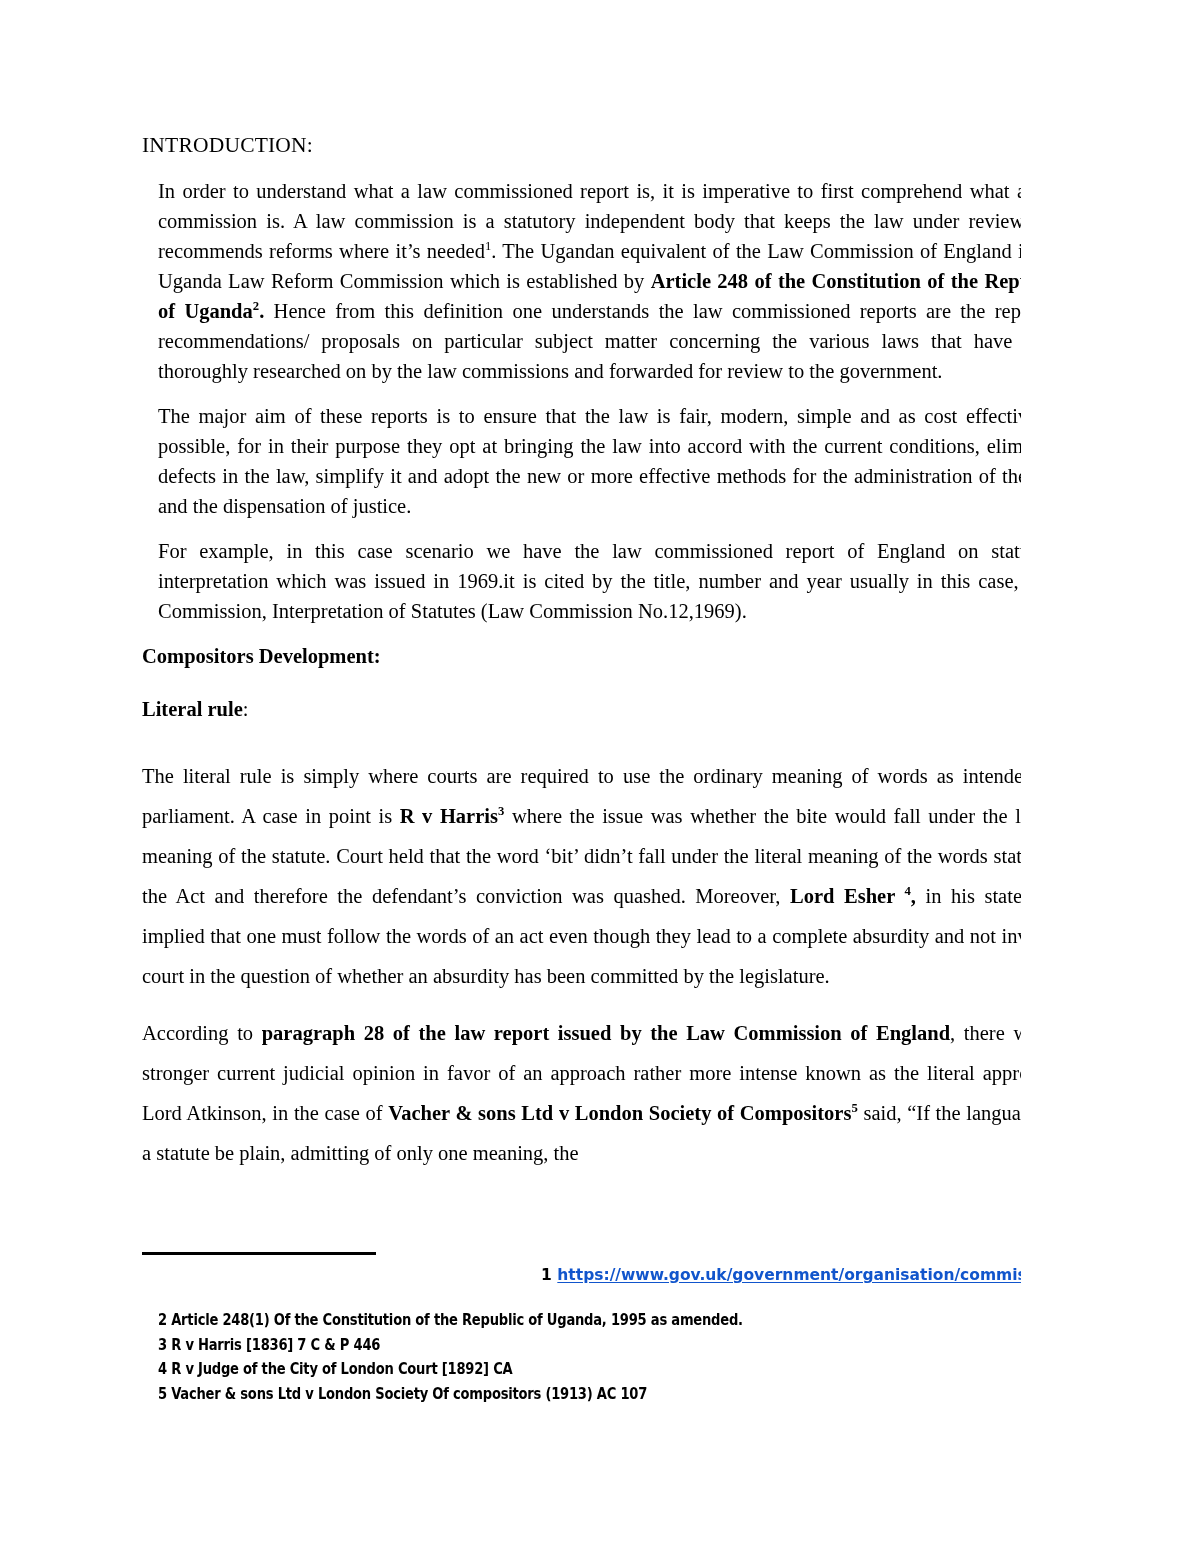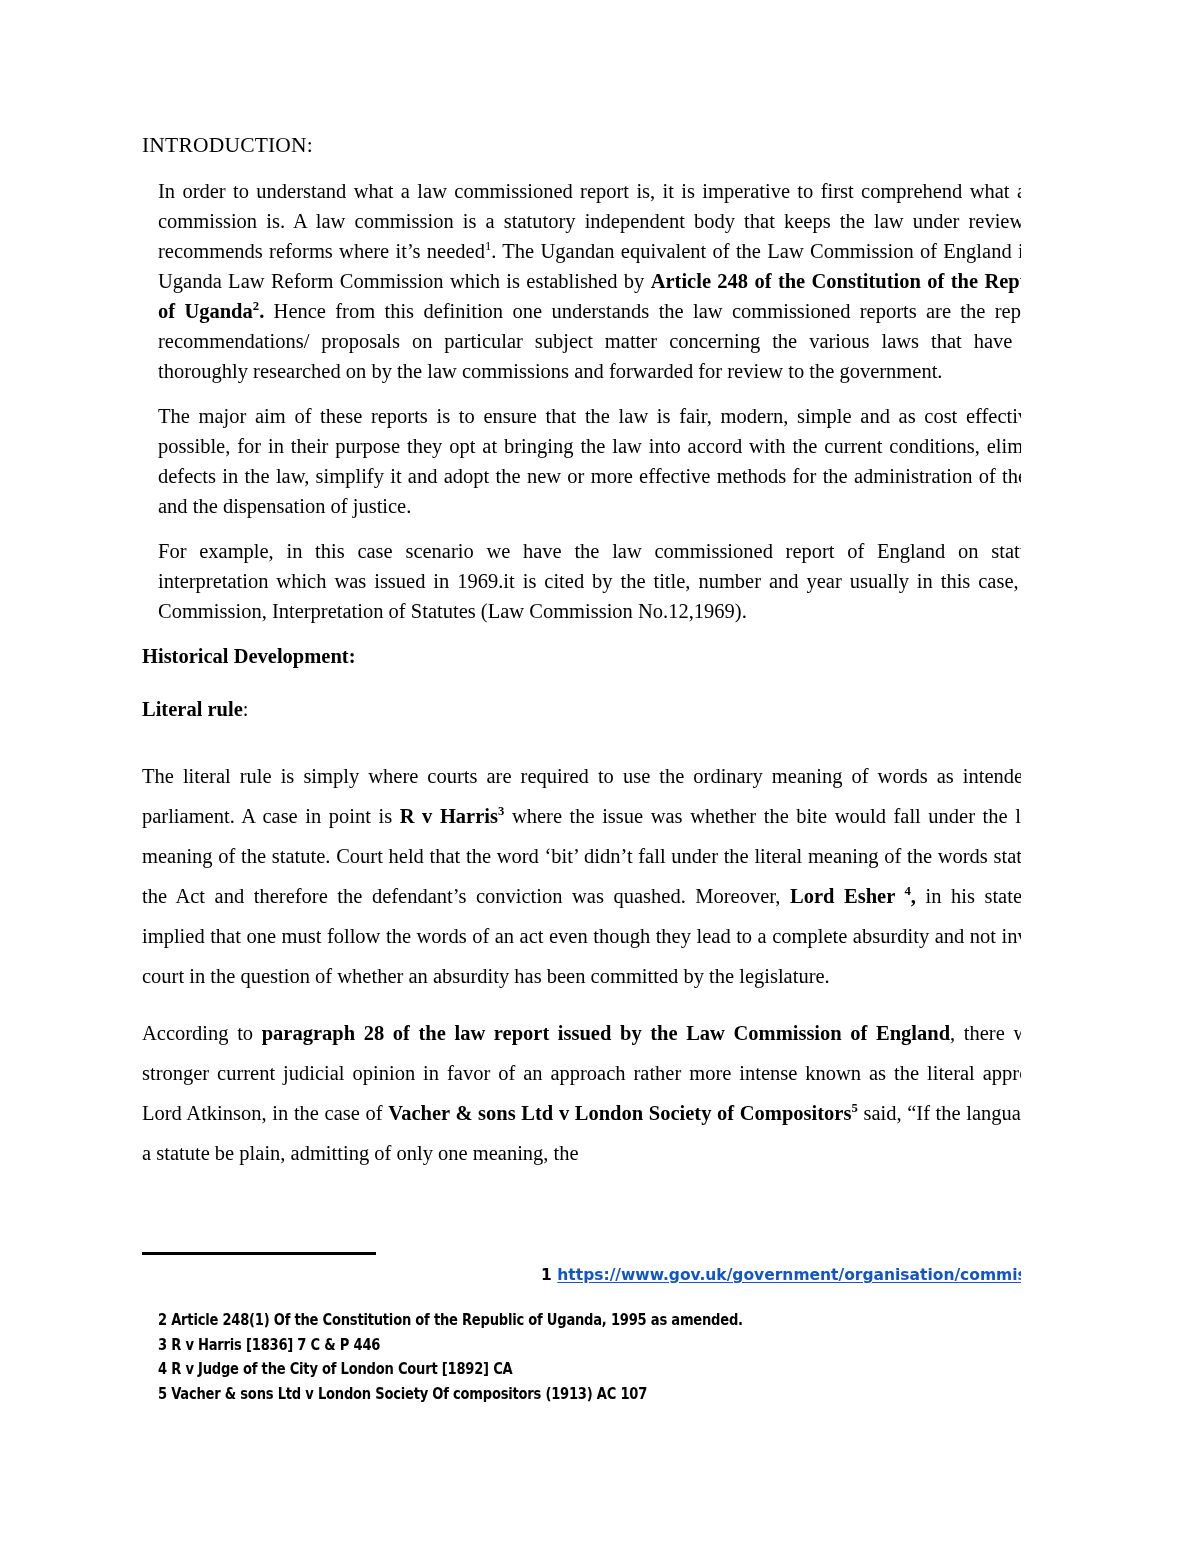--- a/index.html
+++ b/index.html
@@ -117,21 +117,21 @@
   <div class="content">
 
     <h1 class="doc-title">INTRODUCTION:</h1>
 
     <p class="body-para"><span>In order to understand what a law commissioned report is, it is imperative to first comprehend what a law commission is. A law commission is a statutory independent body that keeps the law under review and recommends reforms where it’s needed</span><sup>1</sup><span>. The Ugandan equivalent of the Law Commission of England is the Uganda Law Reform Commission which is established by </span><b>Article 248 of the Constitution of the Republic of Uganda</b><sup style="font-weight: 700;">2</sup><b>.</b><span>  Hence from this definition one understands the law commissioned reports are the reported recommendations/ proposals on particular subject matter concerning the various laws that have been thoroughly researched on by the law commissions and forwarded for review to the government.</span></p>
 
     <p class="body-para"><span>The major aim of these reports is to ensure that the law is fair, modern, simple and as cost effective as possible, for in their purpose they opt at bringing the law into accord with the current conditions, eliminate defects in the law, simplify it and adopt the new or more effective methods for the administration of the law and the dispensation of justice.</span></p>
 
     <p class="body-para"><span>For example, in this case scenario we have the law commissioned report of England on statutory interpretation which was issued in 1969.it is cited by the title, number and year usually in this case, Law Commission, Interpretation of Statutes (Law Commission No.12,1969).</span></p>
 
-    <h2 class="section-head">Historical Development:</h2>
+    <h2 class="section-head">Compositors Development:</h2>
 
     <h2 class="section-head second"><span>Literal rule</span><span class="nb">:</span></h2>
 
     <p class="body-para loose"><span>The literal rule is simply where courts are required to use the ordinary meaning of words as intended by parliament. A case in point is </span><b>R v Harris</b><sup style="font-weight: 700;">3</sup><span> where the issue was whether the bite would fall under the literal meaning of the statute. Court held that the word ‘bit’ didn’t fall under the literal meaning of the words stated in the Act and therefore the defendant’s conviction was quashed. Moreover, </span><b>Lord Esher </b><sup style="font-weight: 700;">4</sup><b>,</b><span> in his statement implied that one must follow the words of an act even though they lead to a complete absurdity and not involve court in the question of whether an absurdity has been committed by the legislature.</span></p>
 
     <p class="body-para loose last-loose"><span>According to </span><b>paragraph 28 of the law report issued by the Law Commission of England</b><span>, there was a stronger current judicial opinion in favor of an approach rather more intense known as the literal approach. Lord Atkinson, in the case of </span><b>Vacher &amp; sons Ltd v London Society of Compositors</b><sup style="font-weight: 700;">5</sup><span> said, “If the language of a statute be plain, admitting of only one meaning, the</span></p>
 
   </div>
 
   <div class="footnotes">

